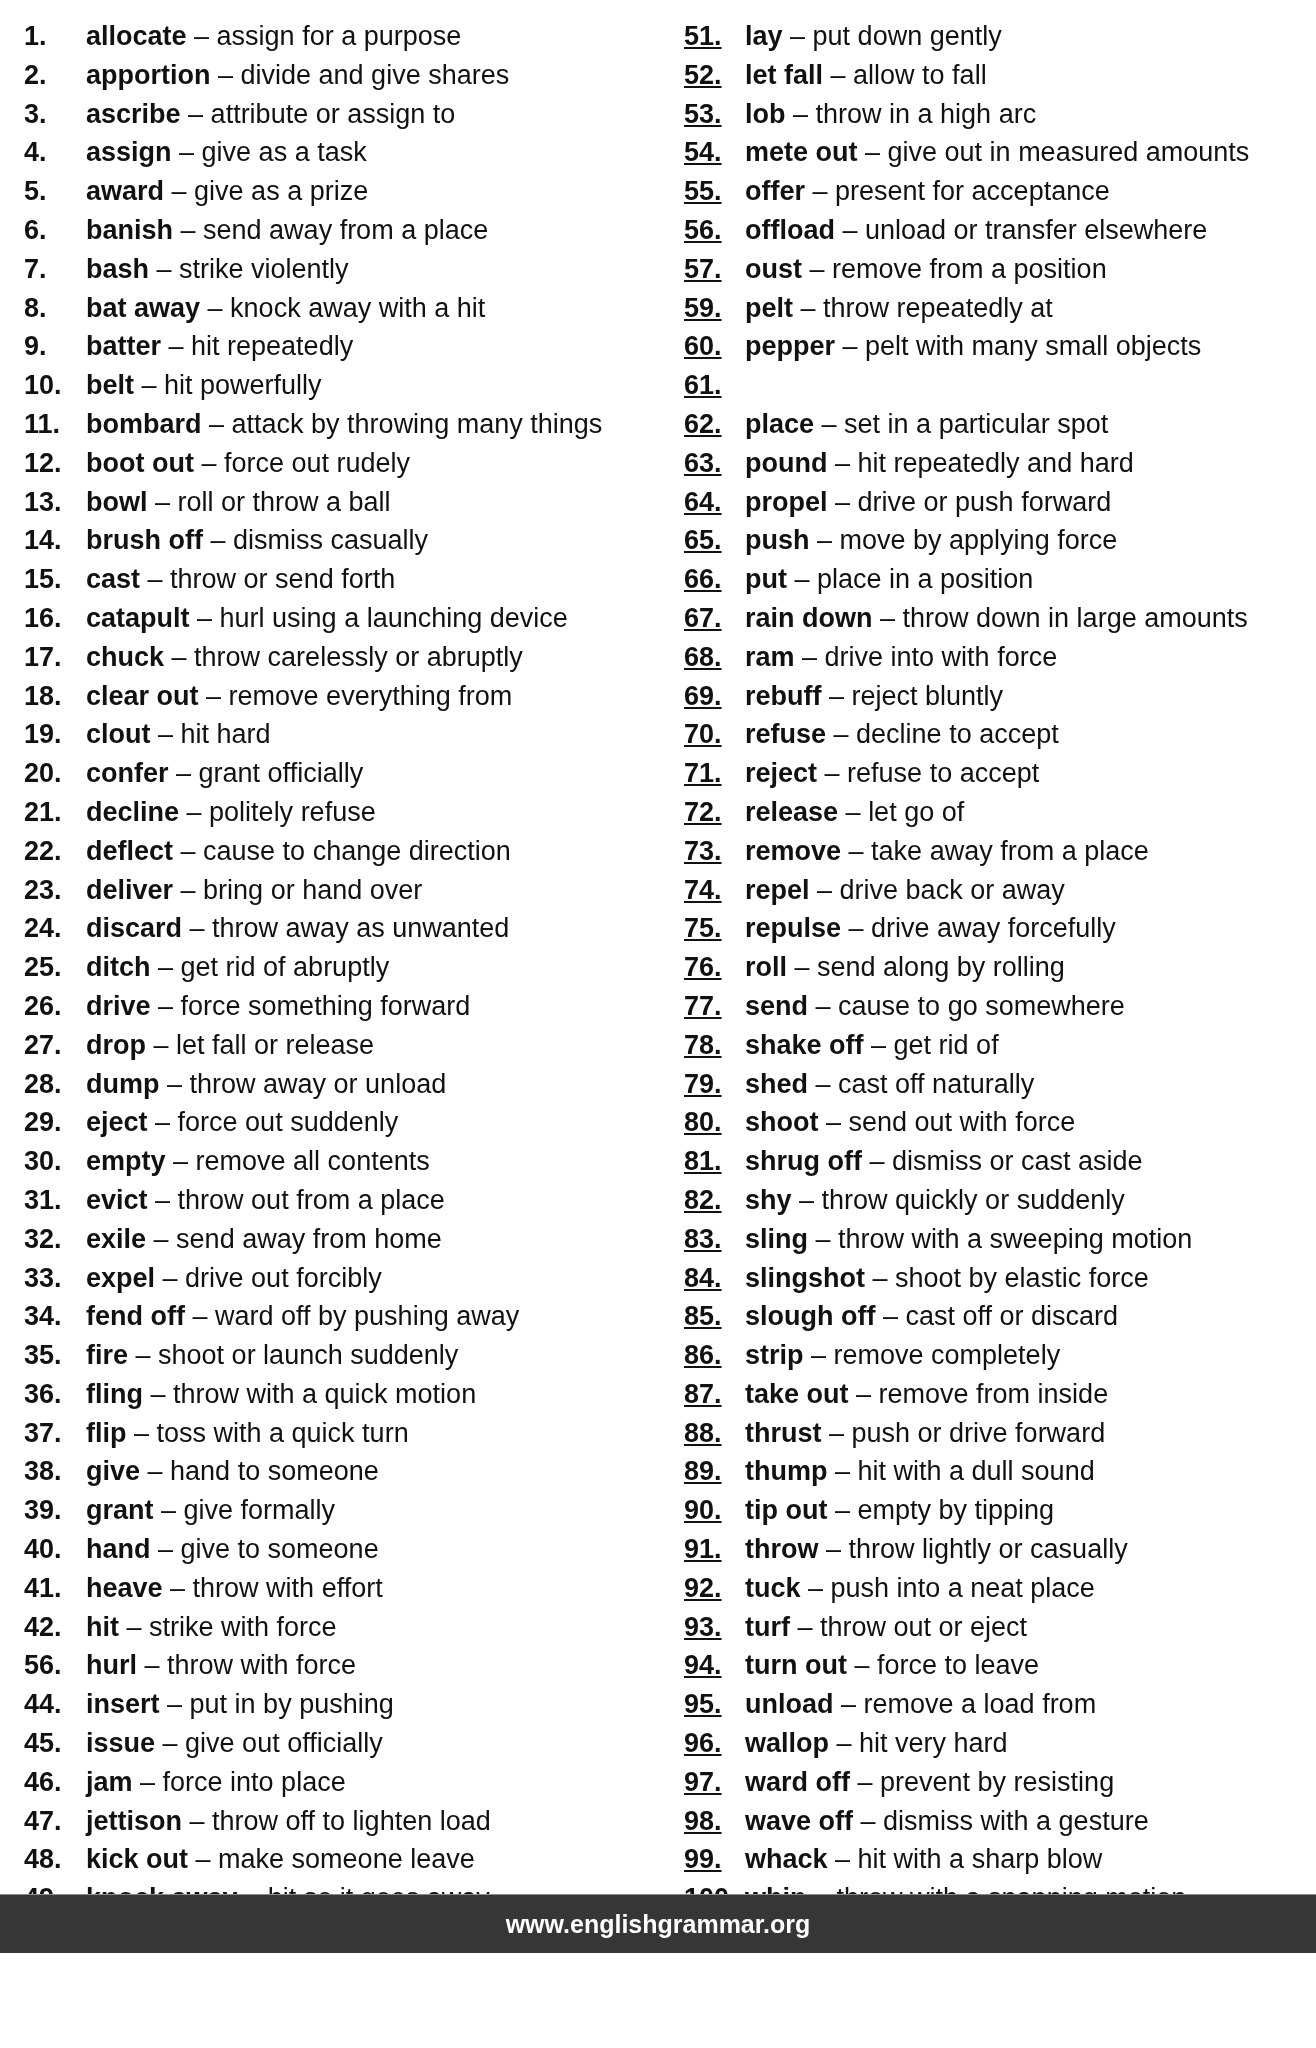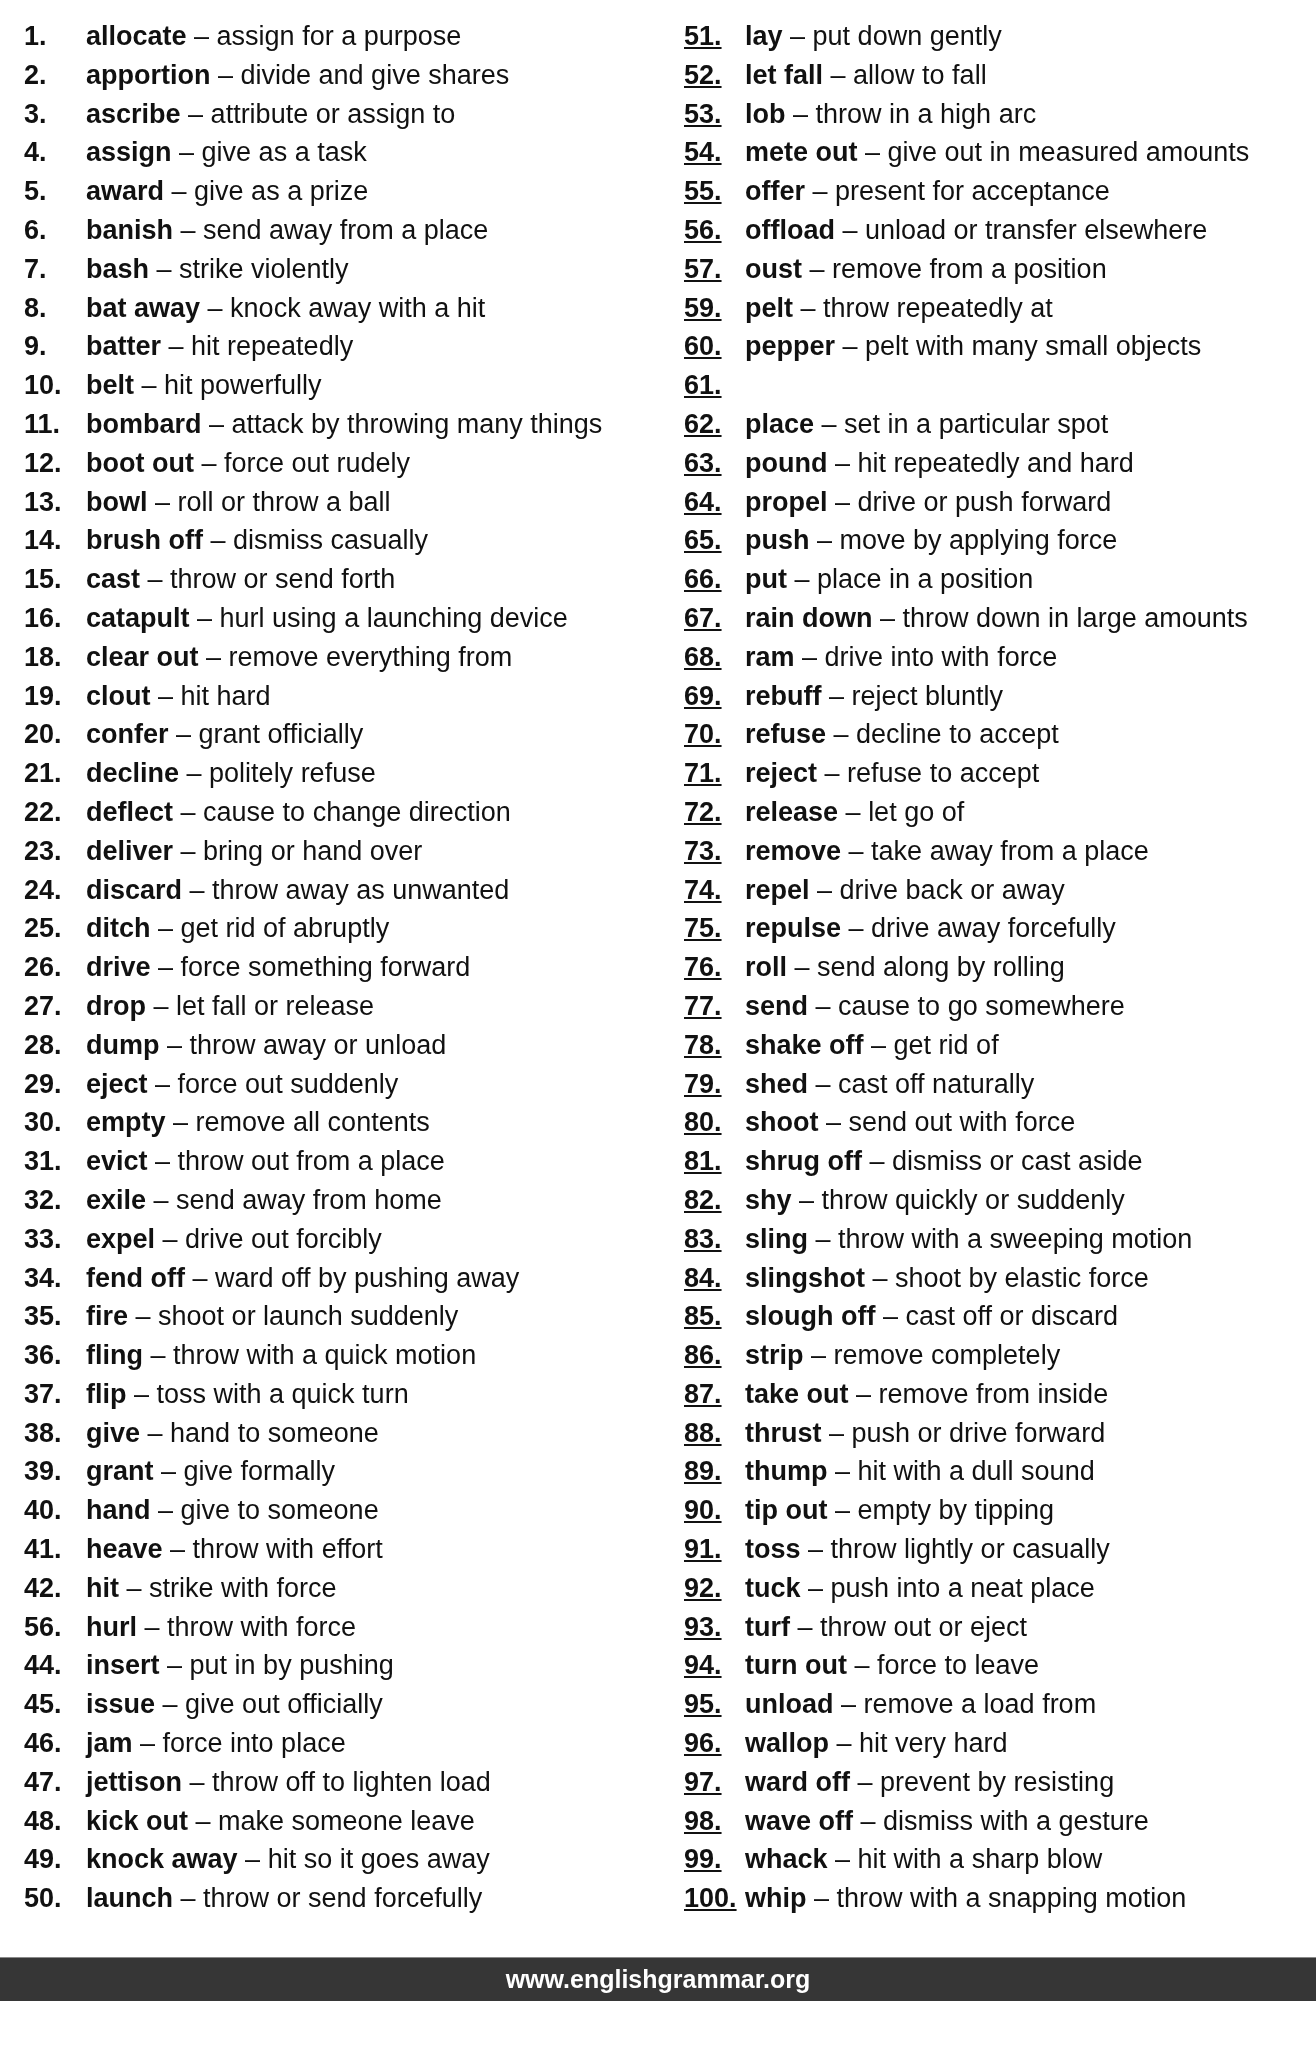--- a/index.html
+++ b/index.html
@@ -6,21 +6,21 @@
   body { width: 1316px; height: 2048px; position: relative; overflow: hidden;
          font-family: "Liberation Sans", sans-serif; color: #111111; }
   .col { position: absolute; top: 17px; }
   .col-left { left: 24px; width: 640px; }
   .col-right { left: 684px; width: 632px; }
   .row { height: 38.8px; line-height: 38px; font-size: 27px; white-space: nowrap; display: flex; }
   .num { font-weight: bold; display: inline-block; }
   .col-left .num { width: 62px; }
   .col-right .num { width: 61px; text-decoration: underline; }
   .term { font-weight: bold; }
-  .footer { position: absolute; left: 0; top: 1957px; width: 1316px; height: 44px;
+  .footer { position: absolute; left: 0; top: 1894px; width: 1316px; height: 59px;
             background: #363636; border-top: 1px solid #8a8a8a; box-sizing: border-box;
             display: flex; align-items: center; justify-content: center; }
   .footer span { color: #ffffff; font-weight: bold; font-size: 25px; }
 </style>
 </head>
 <body>
 
 <div class="col col-left" id="colLeft">
     <div class="row">
     <span class="num">1.</span>
@@ -80,20 +80,24 @@
   </div>
     <div class="row">
     <span class="num">15.</span>
     <span><span class="term">cast</span><span class="sep"> – </span><span class="def">throw or send forth</span></span>
   </div>
     <div class="row">
     <span class="num">16.</span>
     <span><span class="term">catapult</span><span class="sep"> – </span><span class="def">hurl using a launching device</span></span>
   </div>
     <div class="row">
+    <span class="num">17.</span>
+    <span><span class="term">chuck</span><span class="sep"> – </span><span class="def">throw carelessly or abruptly</span></span>
+  </div>
+    <div class="row">
     <span class="num">18.</span>
     <span><span class="term">clear out</span><span class="sep"> – </span><span class="def">remove everything from</span></span>
   </div>
     <div class="row">
     <span class="num">19.</span>
     <span><span class="term">clout</span><span class="sep"> – </span><span class="def">hit hard</span></span>
   </div>
     <div class="row">
     <span class="num">20.</span>
     <span><span class="term">confer</span><span class="sep"> – </span><span class="def">grant officially</span></span>
@@ -370,21 +374,21 @@
     <div class="row">
     <span class="num">89.</span>
     <span><span class="term">thump</span><span class="sep"> – </span><span class="def">hit with a dull sound</span></span>
   </div>
     <div class="row">
     <span class="num">90.</span>
     <span><span class="term">tip out</span><span class="sep"> – </span><span class="def">empty by tipping</span></span>
   </div>
     <div class="row">
     <span class="num">91.</span>
-    <span><span class="term">toss</span><span class="sep"> – </span><span class="def">throw lightly or casually</span></span>
+    <span><span class="term">throw</span><span class="sep"> – </span><span class="def">throw lightly or casually</span></span>
   </div>
     <div class="row">
     <span class="num">92.</span>
     <span><span class="term">tuck</span><span class="sep"> – </span><span class="def">push into a neat place</span></span>
   </div>
     <div class="row">
     <span class="num">93.</span>
     <span><span class="term">turf</span><span class="sep"> – </span><span class="def">throw out or eject</span></span>
   </div>
     <div class="row">

